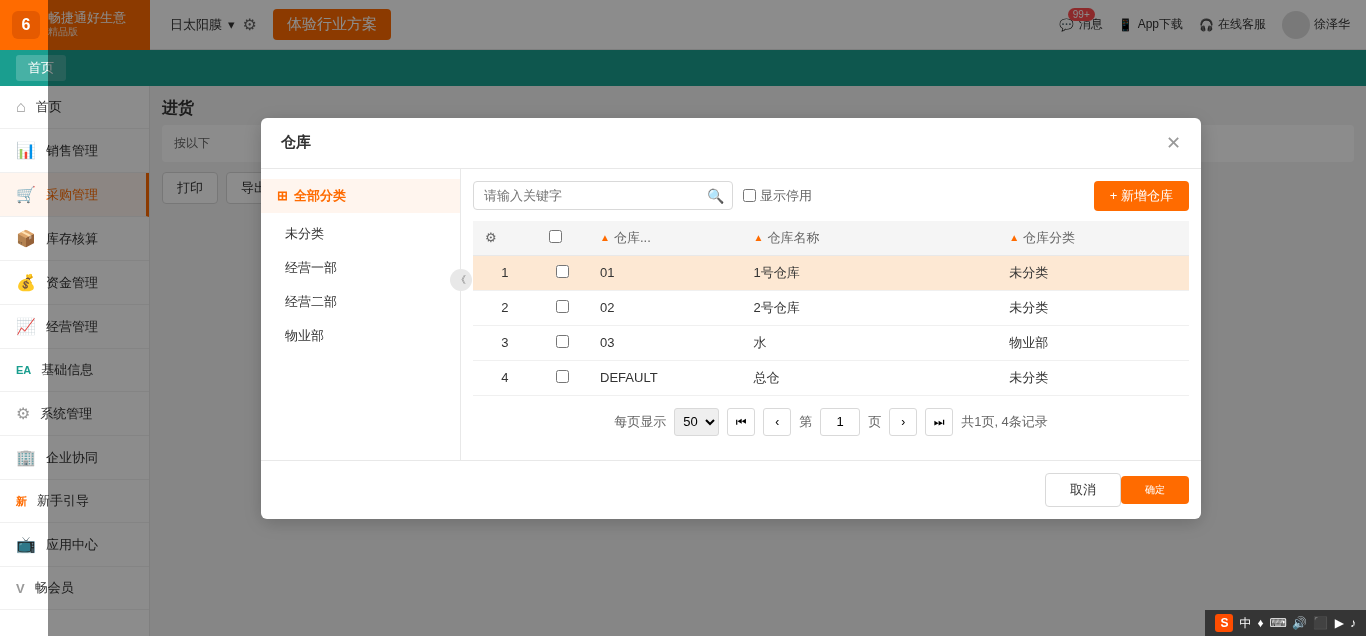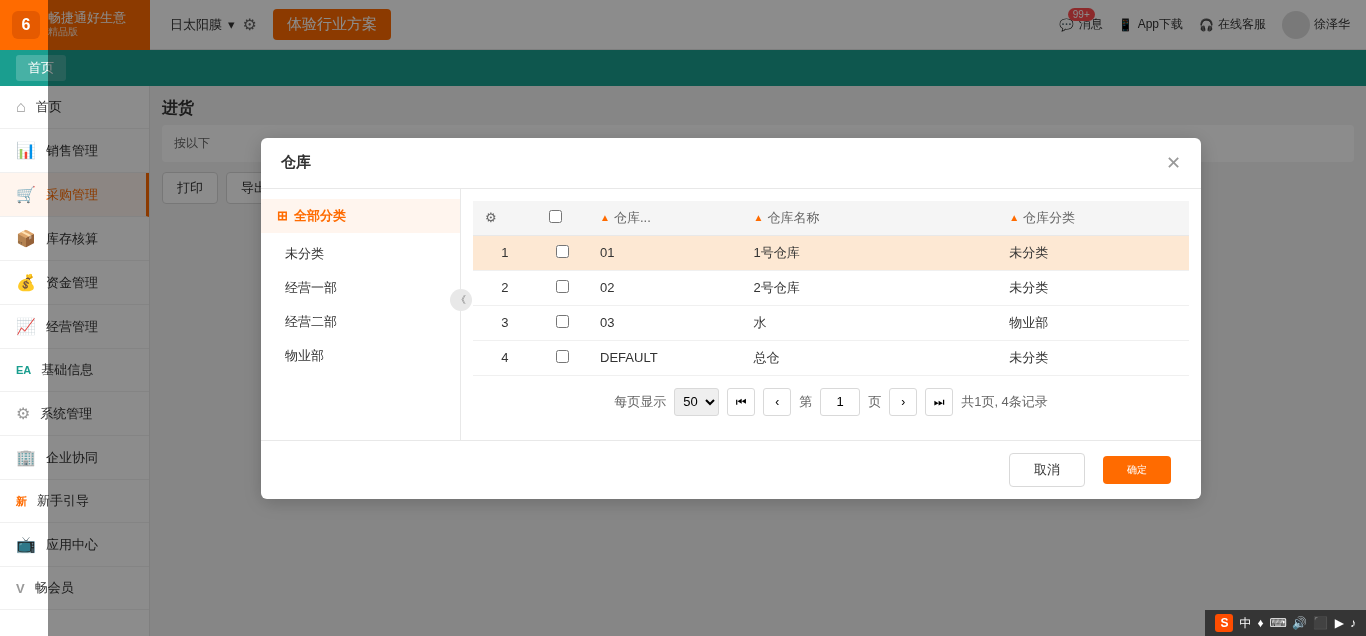--- a/index.html
+++ b/index.html
@@ -208,21 +208,21 @@
       text-align: center; font-size: 13px;
     }
     .page-size-select {
       height: 28px; border: 1px solid #d9d9d9; border-radius: 3px;
       font-size: 13px; padding: 0 4px;
     }
 
     
     .modal-footer {
       display: flex; align-items: center; justify-content: flex-end;
-      gap: 18px; padding: 12px 30px; border-top: 1px solid #e8e8e8;
+      gap: 0; padding: 12px 12px; border-top: 1px solid #e8e8e8;
     }
     .btn-cancel {
       background: #fff; color: #333; border: 1px solid #d9d9d9;
       border-radius: 4px; padding: 7px 24px; cursor: pointer; font-size: 13px;
     }
     .btn-confirm {
       background: #ff6b00; color: #fff; border: none;
       border-radius: 4px; padding: 7px 24px; cursor: pointer; font-size: 10px;
     }
 
@@ -380,20 +380,31 @@
           <span>物业部</span>
         </div>
 
         <div style="position:absolute; right:-12px; top:100px; z-index:10;">
           <div style="width:22px;height:22px;background:#e8e8e8;border-radius:50%;display:flex;align-items:center;justify-content:center;cursor:pointer;font-size:10px;color:#666;">《</div>
         </div>
       </div>
 
       <div class="modal-main">
 
+        <div class="search-bar">
+          <div class="search-input-wrap">
+            <input class="search-input" type="text" placeholder="请输入关键字" style="">
+            <button class="search-icon-btn">🔍</button>
+          </div>
+          <label class="show-disabled" style="cursor:pointer;">
+            <input type="checkbox" style="">
+            <span>显示停用</span>
+          </label>
+          <button class="add-btn">+ 新增仓库</button>
+        </div>
 
         <div style="flex:1;overflow-y:auto;">
           <table class="warehouse-table">
             <thead>
               <tr>
                 <th class="col-num">
                   <span>⚙</span>
                 </th>
                 <th class="col-check">
                   <input type="checkbox" style="">

